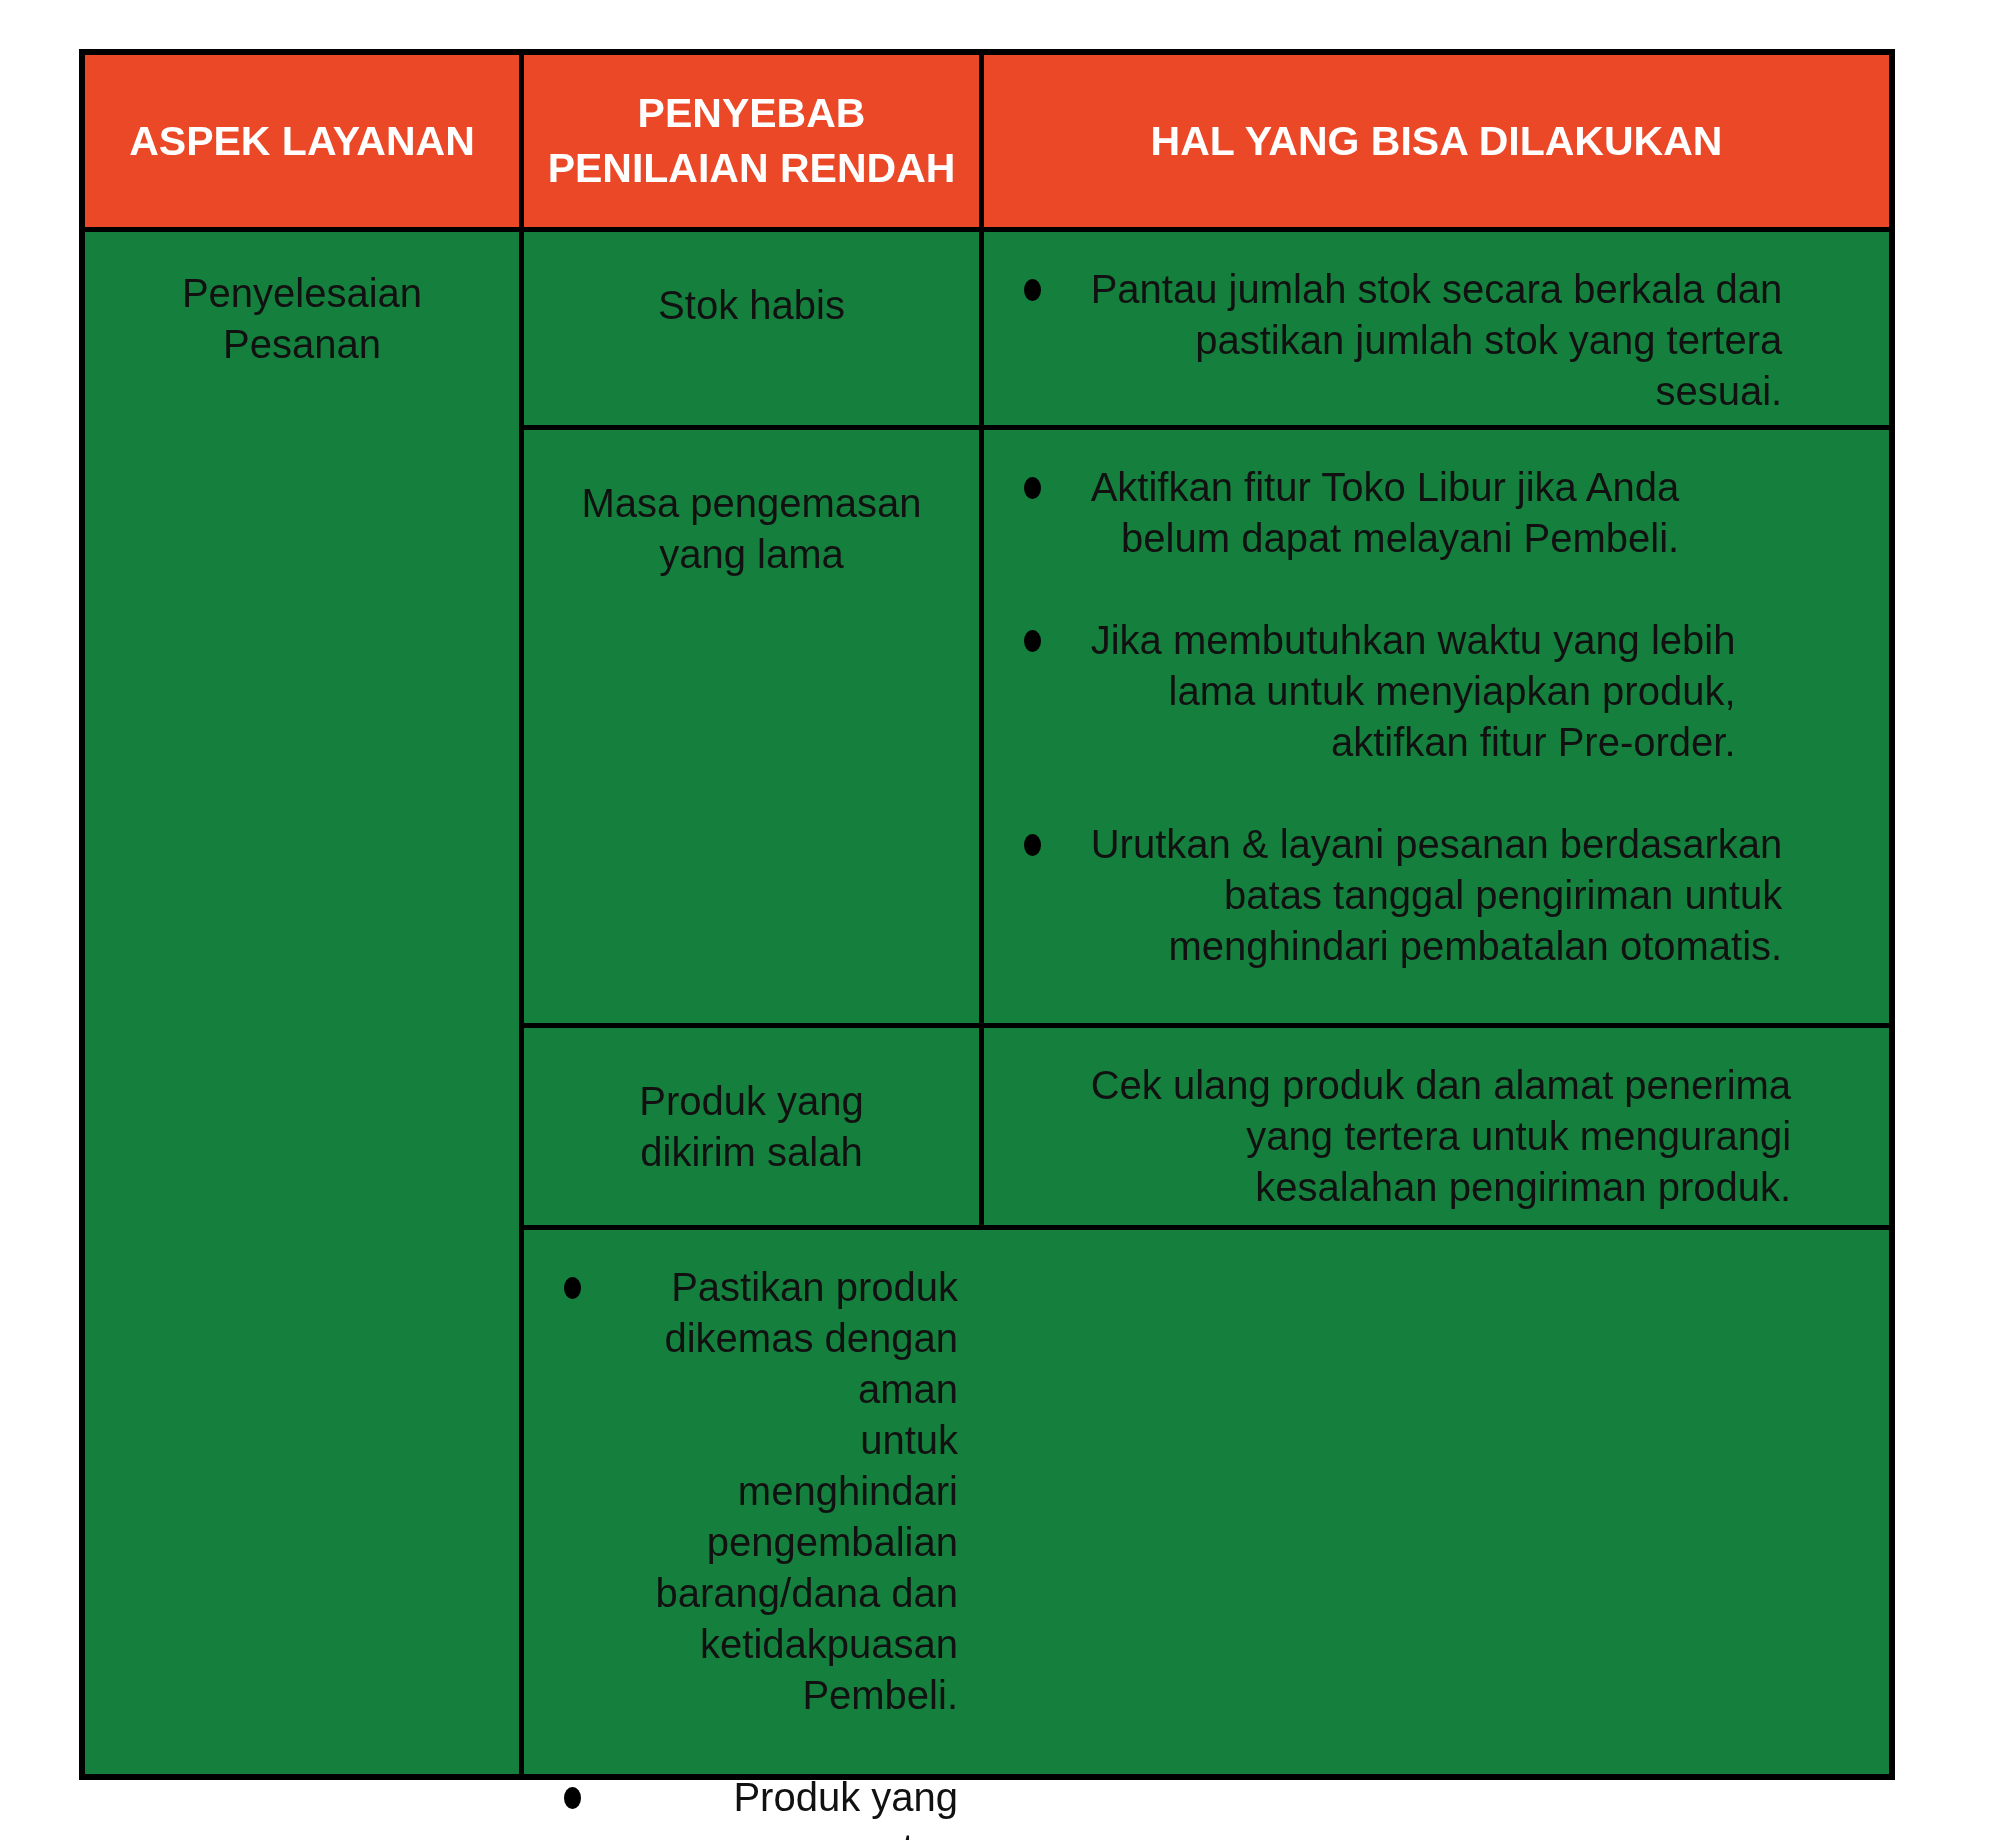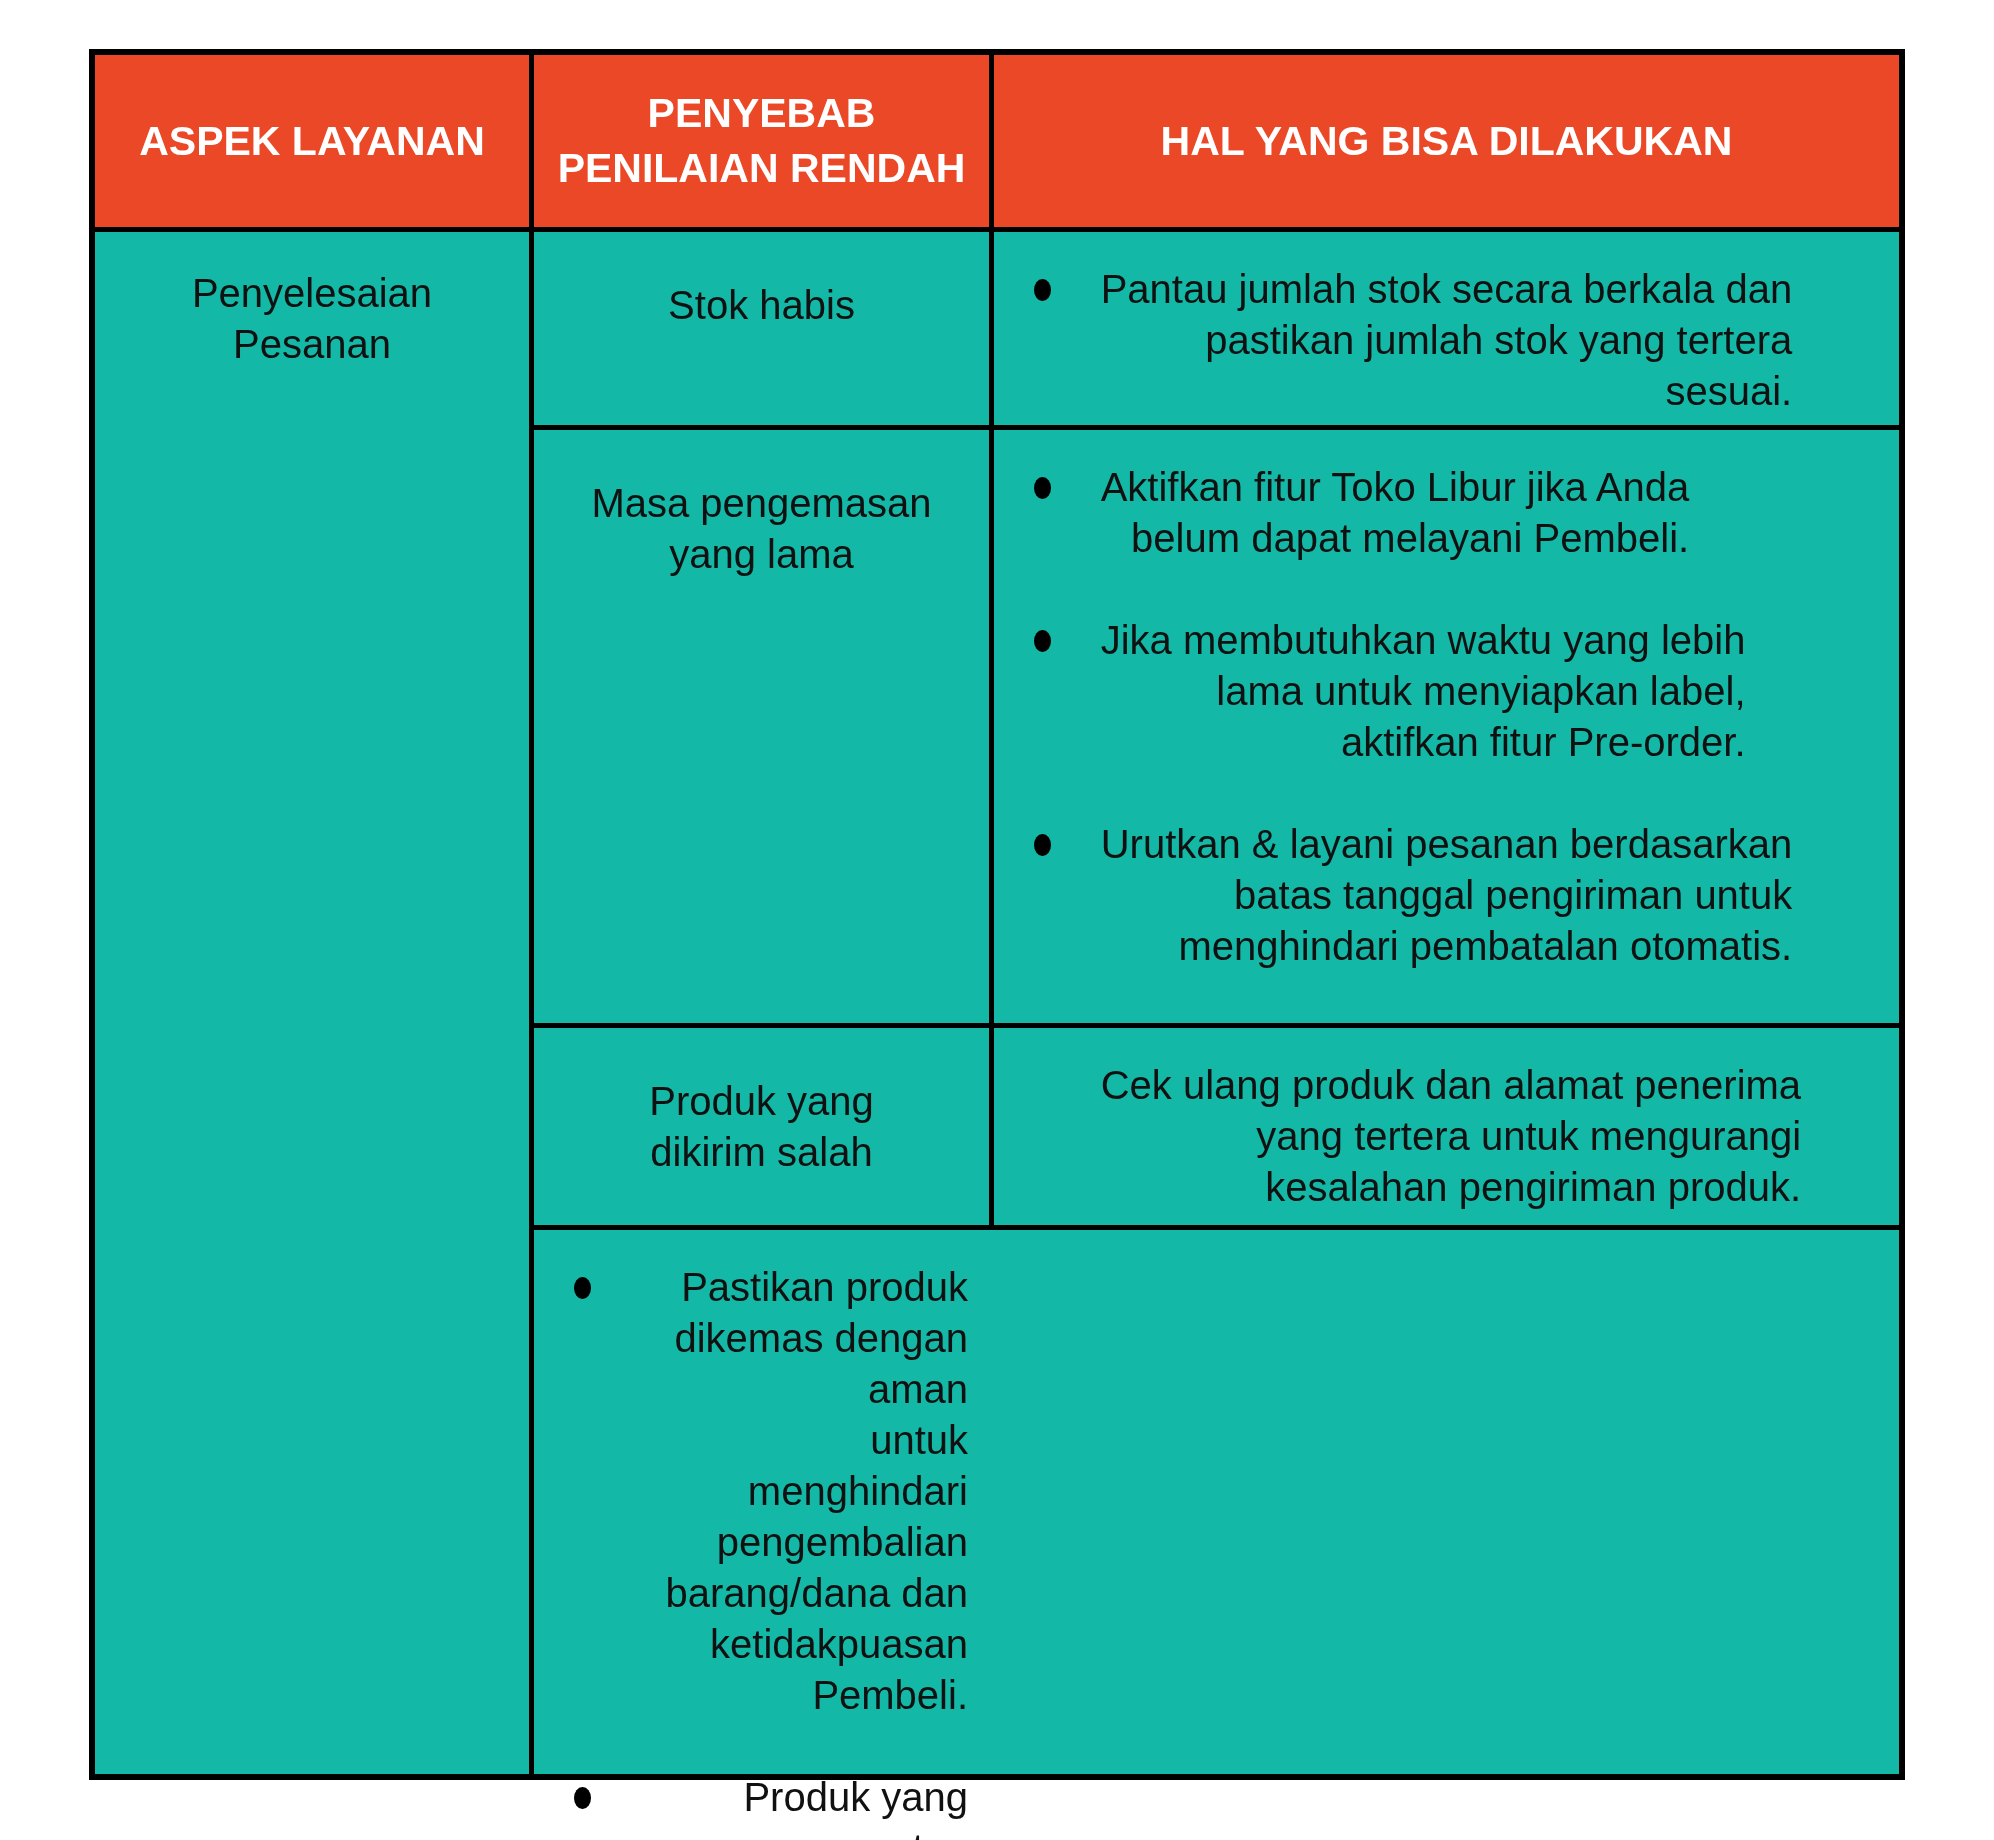--- a/index.html
+++ b/index.html
@@ -12,25 +12,25 @@
   body{
     width:1995px;height:1841px;
     background:#FFFFFF;
     position:relative;
     overflow:hidden;
     font-family:"Liberation Sans", sans-serif;
     color:var(--body-text);
   }
   .tbl{
     position:absolute;
-    left:89px;top:49px;
+    left:79px;top:49px;
     width:1816px;height:1731px;
     box-sizing:border-box;
     border:6.4px solid var(--border);
-    background:#14b8a6;
+    background:#15803d;
     display:grid;
     grid-template-columns:439px 460px 1fr;
     grid-template-rows:177px 198px 598px 202px 1fr;
   }
   .cell{box-sizing:border-box;min-width:0;min-height:0;}
   .b-r{border-right:5.8px solid var(--border);}
   .b-b{border-bottom:5.8px solid var(--border);}
   .head{
     background:var(--header-bg);
     color:var(--header-text);
@@ -105,21 +105,21 @@
 yang lama</div>
   <div class="cell actions b-b">
     <div class="action">
       <span class="dot"></span>
       <span class="atext">Aktifkan fitur Toko Libur jika Anda
 belum dapat melayani Pembeli.</span>
     </div>
     <div class="action">
       <span class="dot"></span>
       <span class="atext">Jika membutuhkan waktu yang lebih
-lama untuk menyiapkan label,
+lama untuk menyiapkan produk,
 aktifkan fitur Pre-order.</span>
     </div>
     <div class="action">
       <span class="dot"></span>
       <span class="atext">Urutkan &amp; layani pesanan berdasarkan
 batas tanggal pengiriman untuk
 menghindari pembatalan otomatis.</span>
     </div>
   </div>
 

